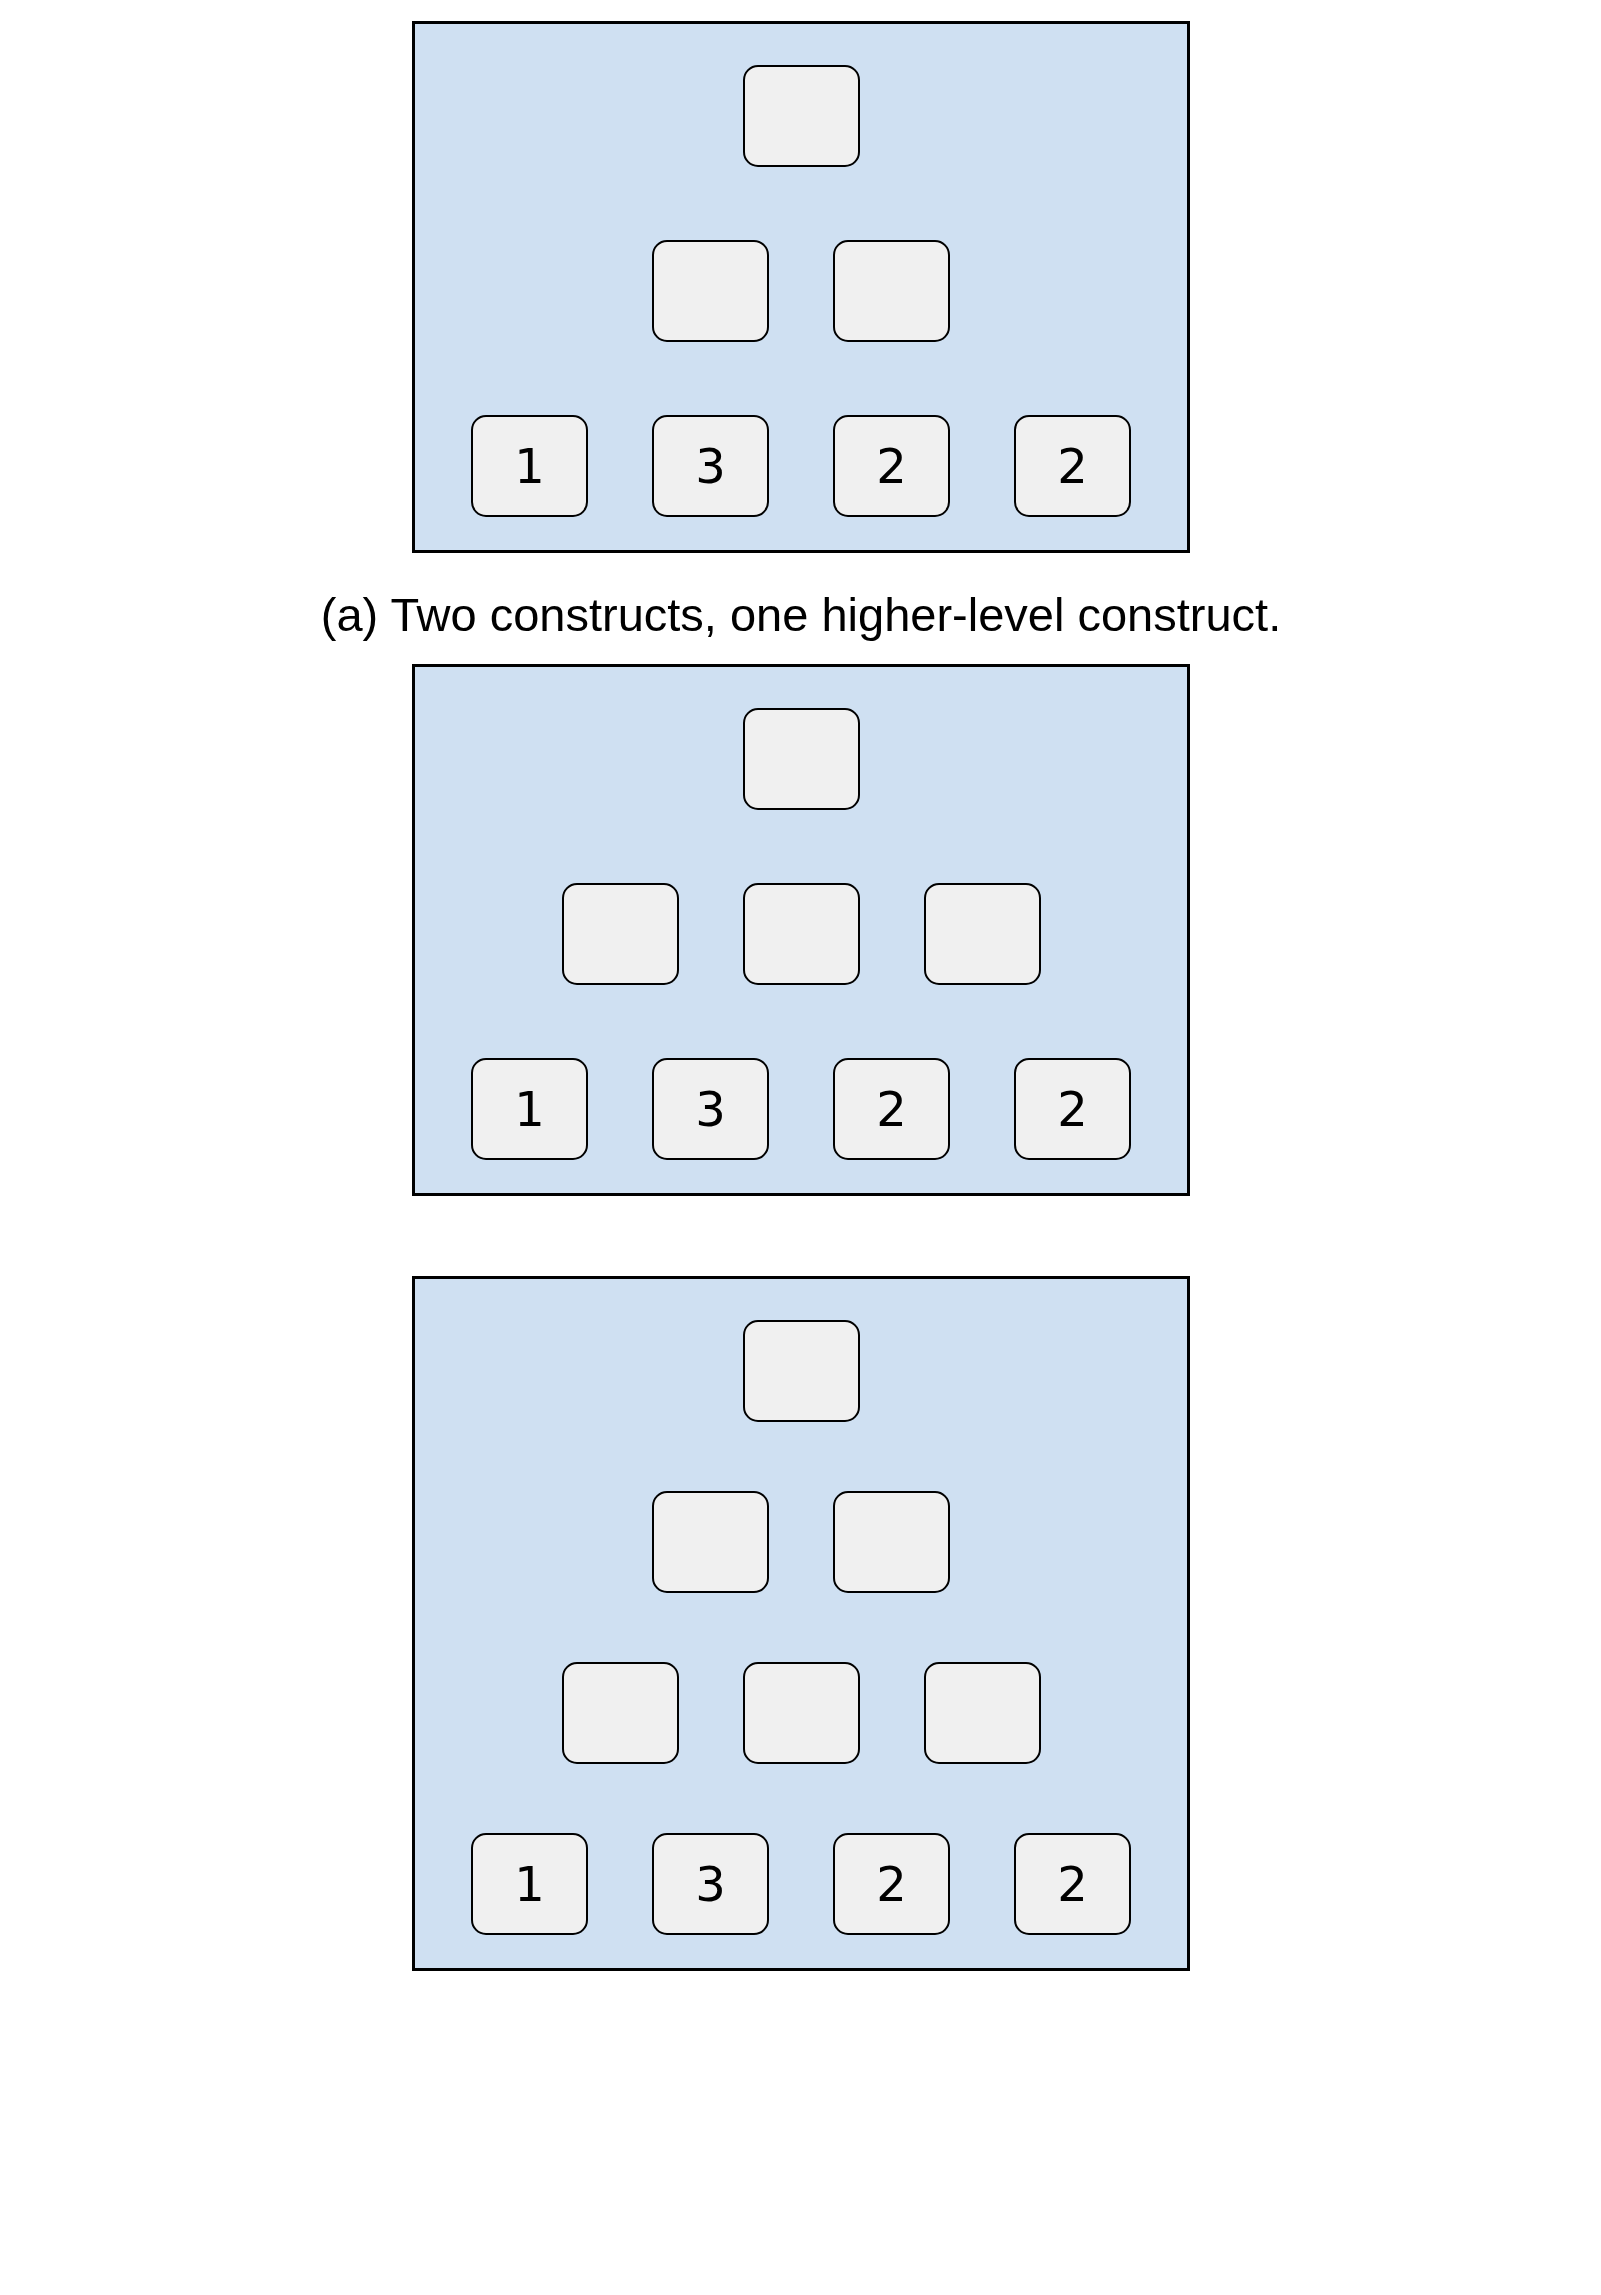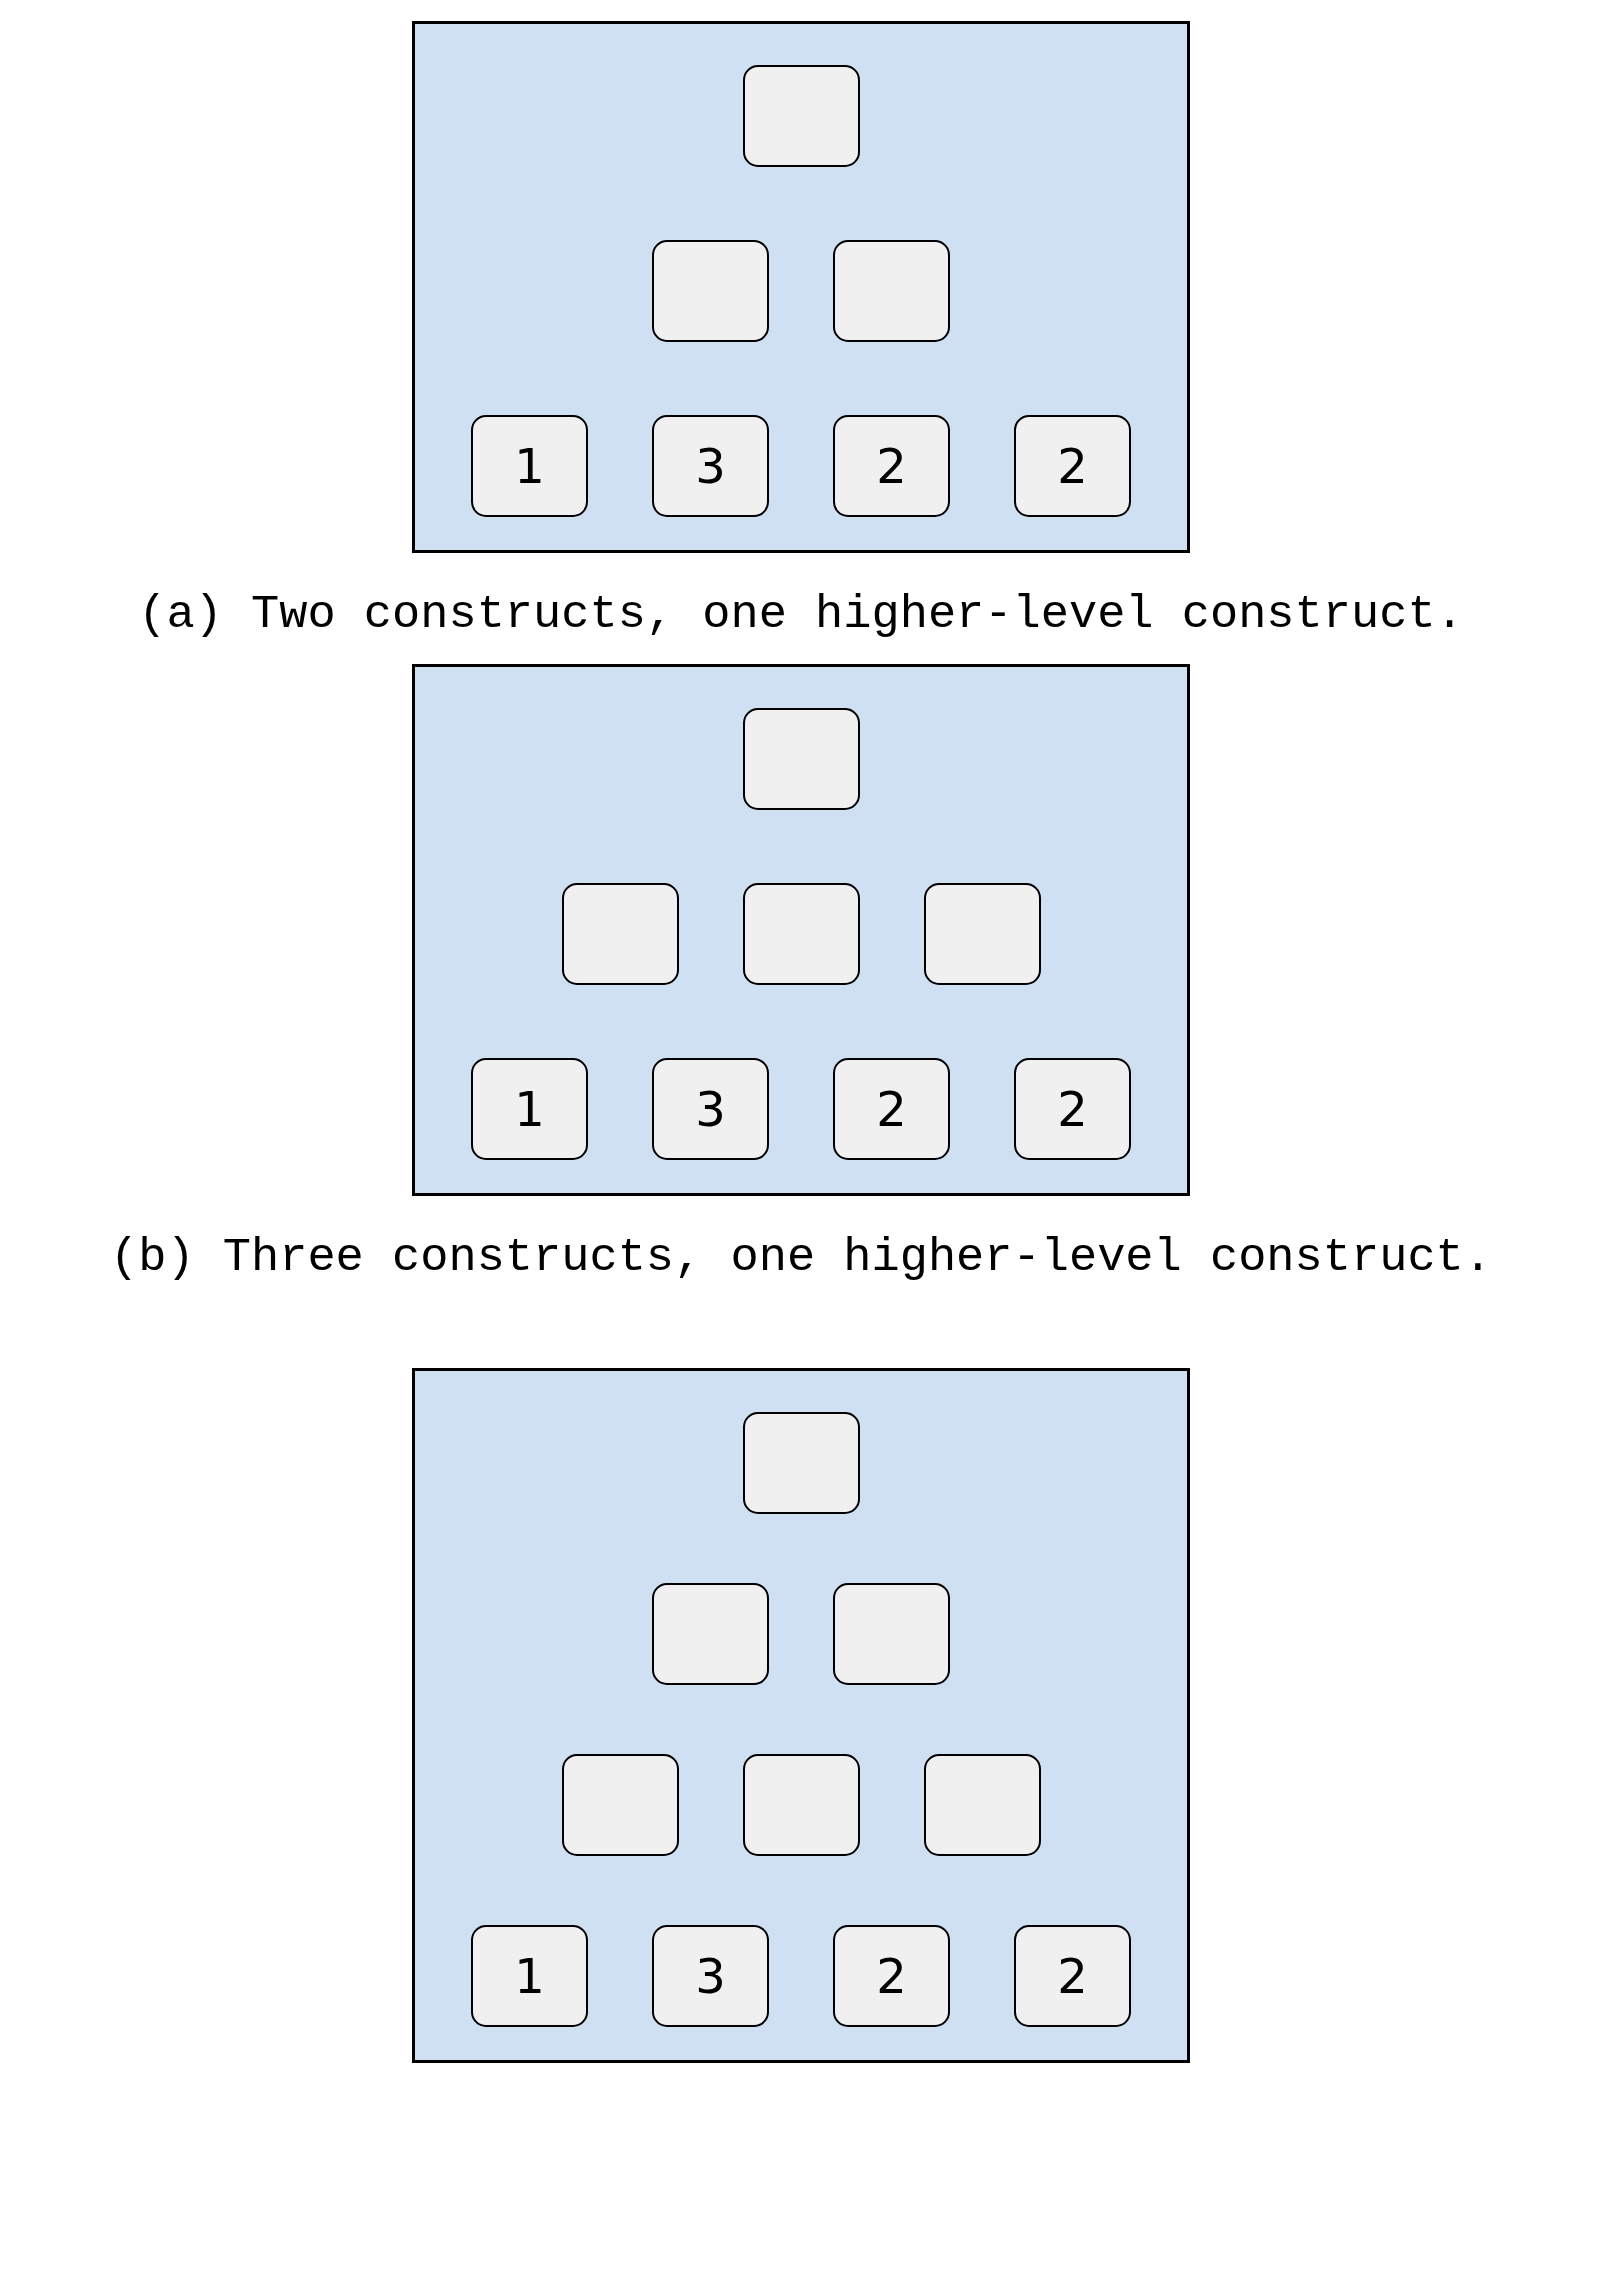--- a/index.html
+++ b/index.html
@@ -63,21 +63,21 @@
   .box-label {
     font-family: "DejaVu Sans", sans-serif;
     font-size: 48px;
     line-height: 1;
     color: var(--label-color, #000000);
   }
   .caption {
     margin: 33px auto 0 auto;
     width: 1602px;
     text-align: center;
-    font-family: Liberation Mono, monospace;
+    font-family: Liberation Sans, sans-serif;
     font-size: 47px;
     line-height: 1.25;
     color: var(--caption-color, #000000);
     white-space: nowrap;
   }
 </style>
 </head>
 <body>
 
 <div class="page">
@@ -127,21 +127,20 @@
             <span class="box-label">3</span>
           </div>
           <div class="box">
             <span class="box-label">2</span>
           </div>
           <div class="box">
             <span class="box-label">2</span>
           </div>
         </div>
       </div>
-    <figcaption class="caption">(b) Three constructs, one higher-level construct.</figcaption>
   </figure>
 
   <figure class="fig" id="fig-c">
     <div class="panel panel-4">
         <div class="row">
           <div class="box"></div>
         </div>
         <div class="row">
           <div class="box"></div>
           <div class="box"></div>

